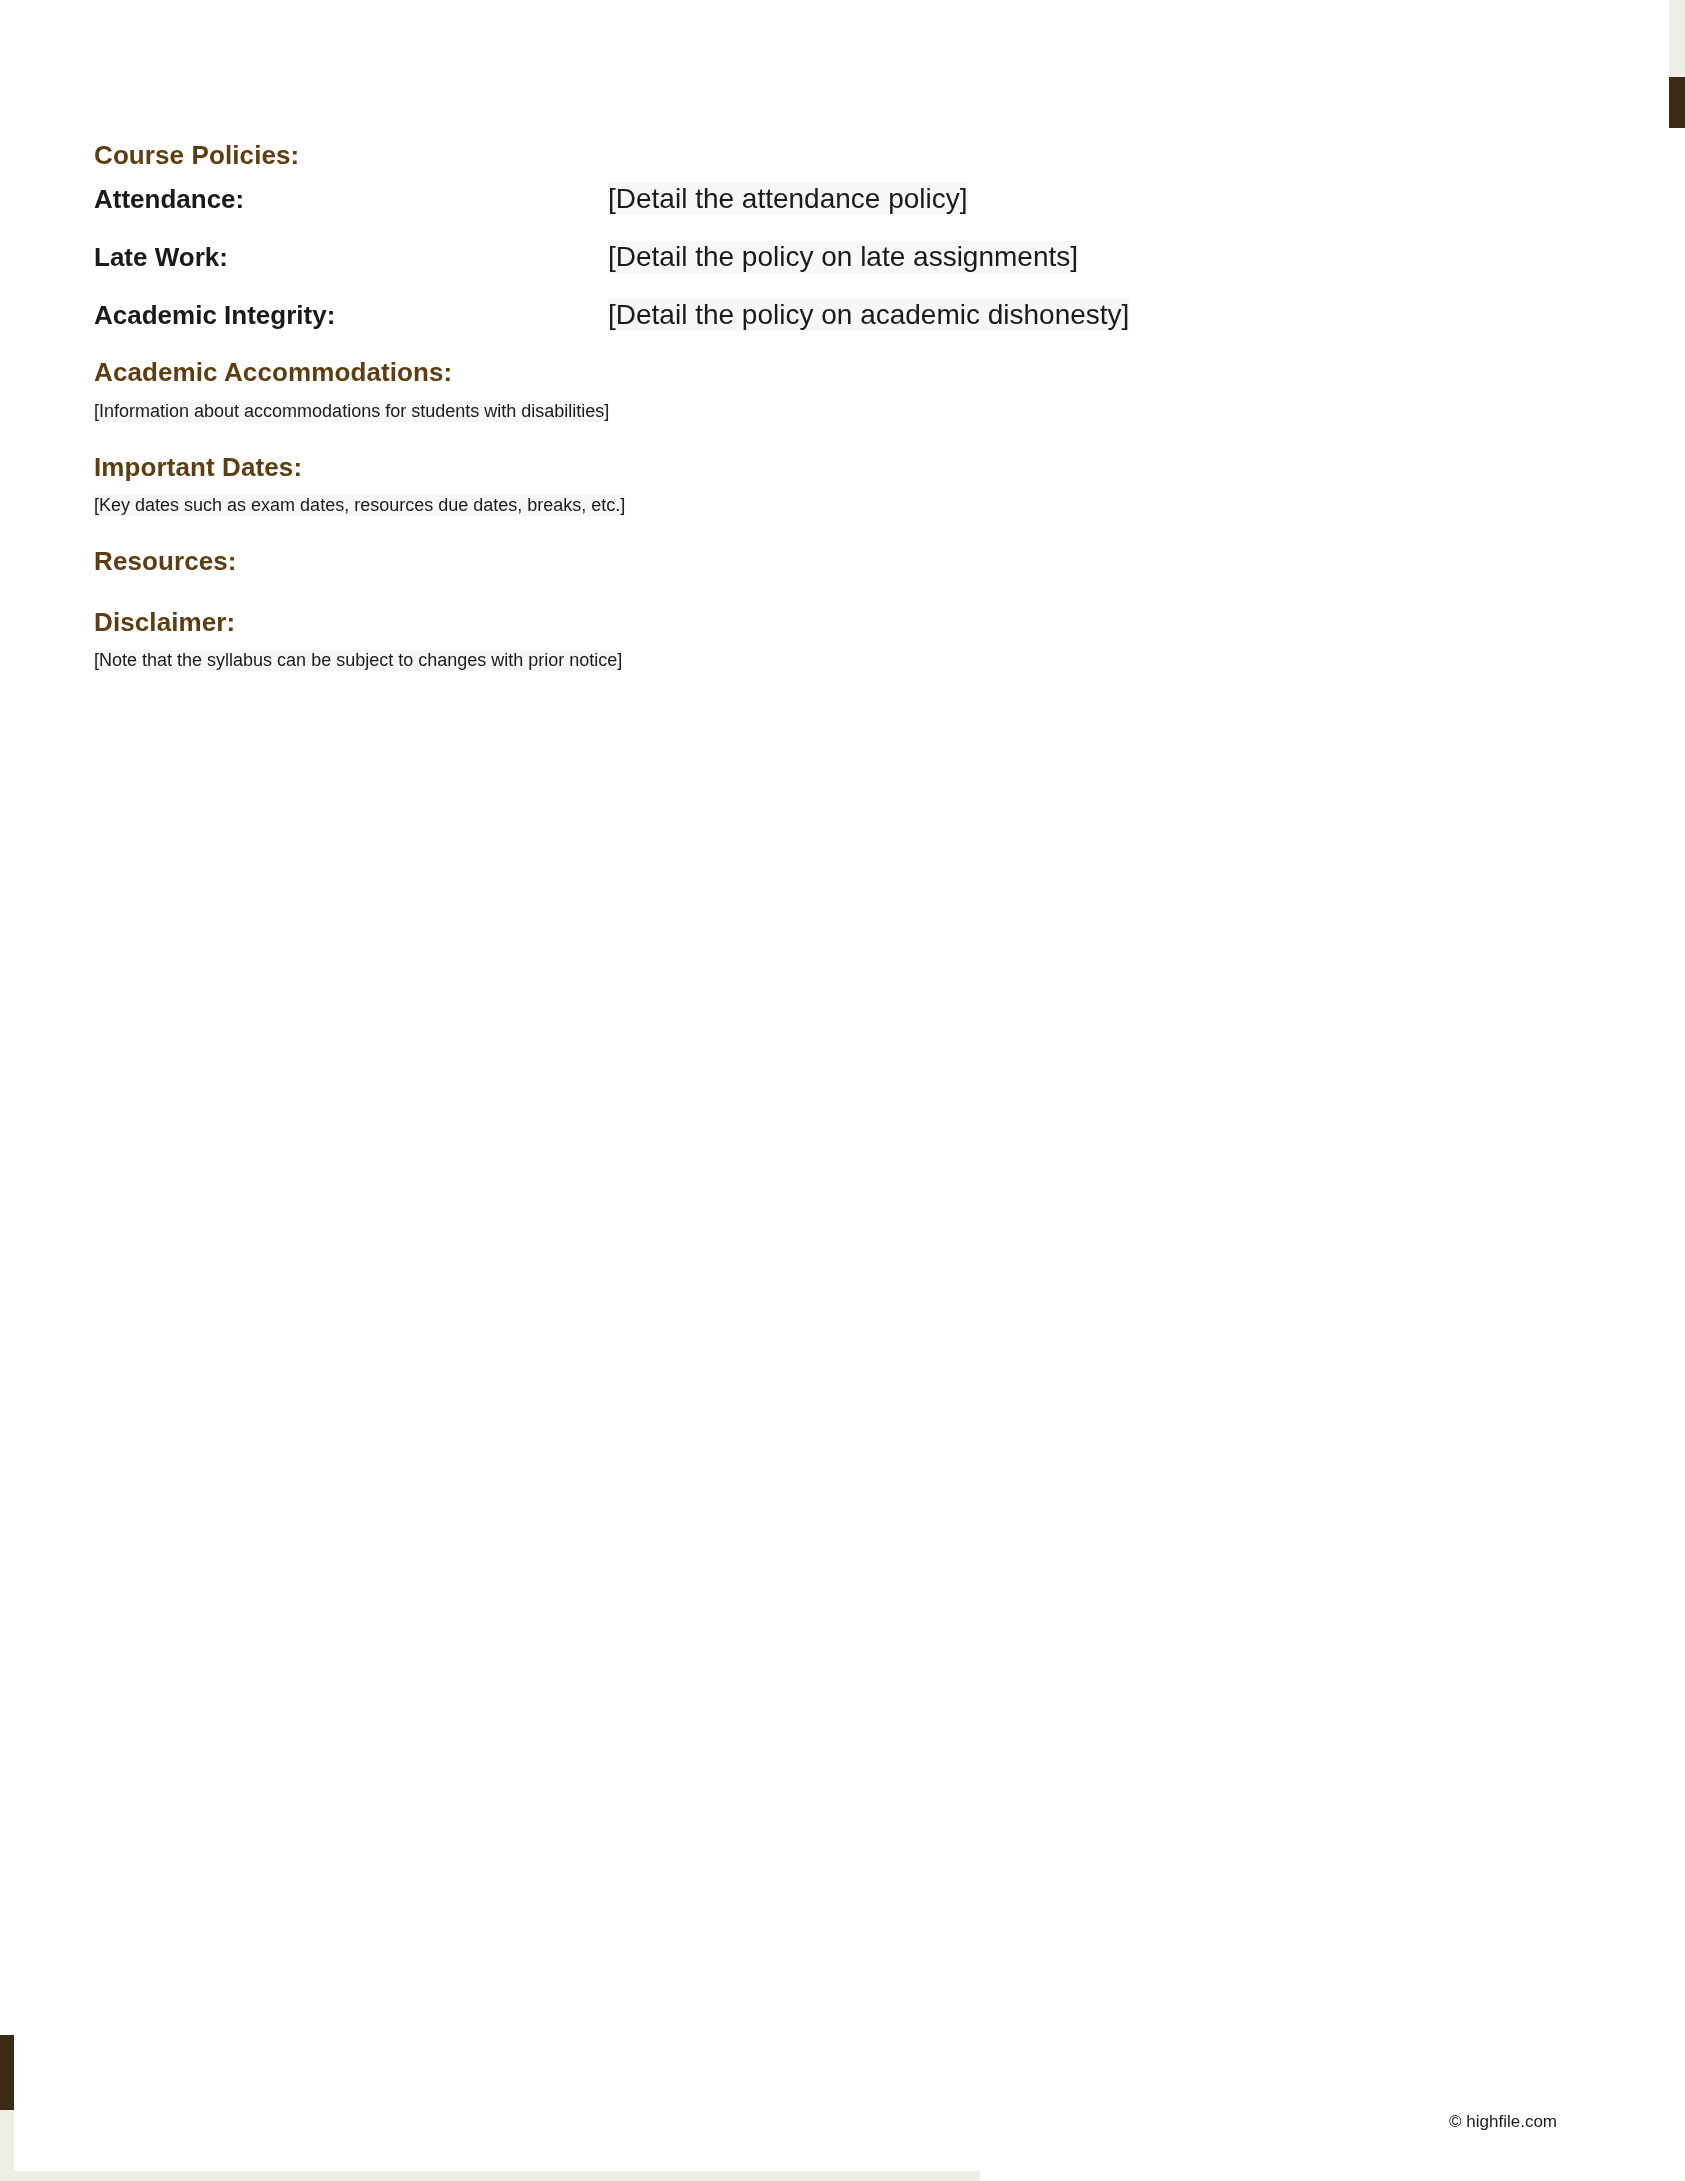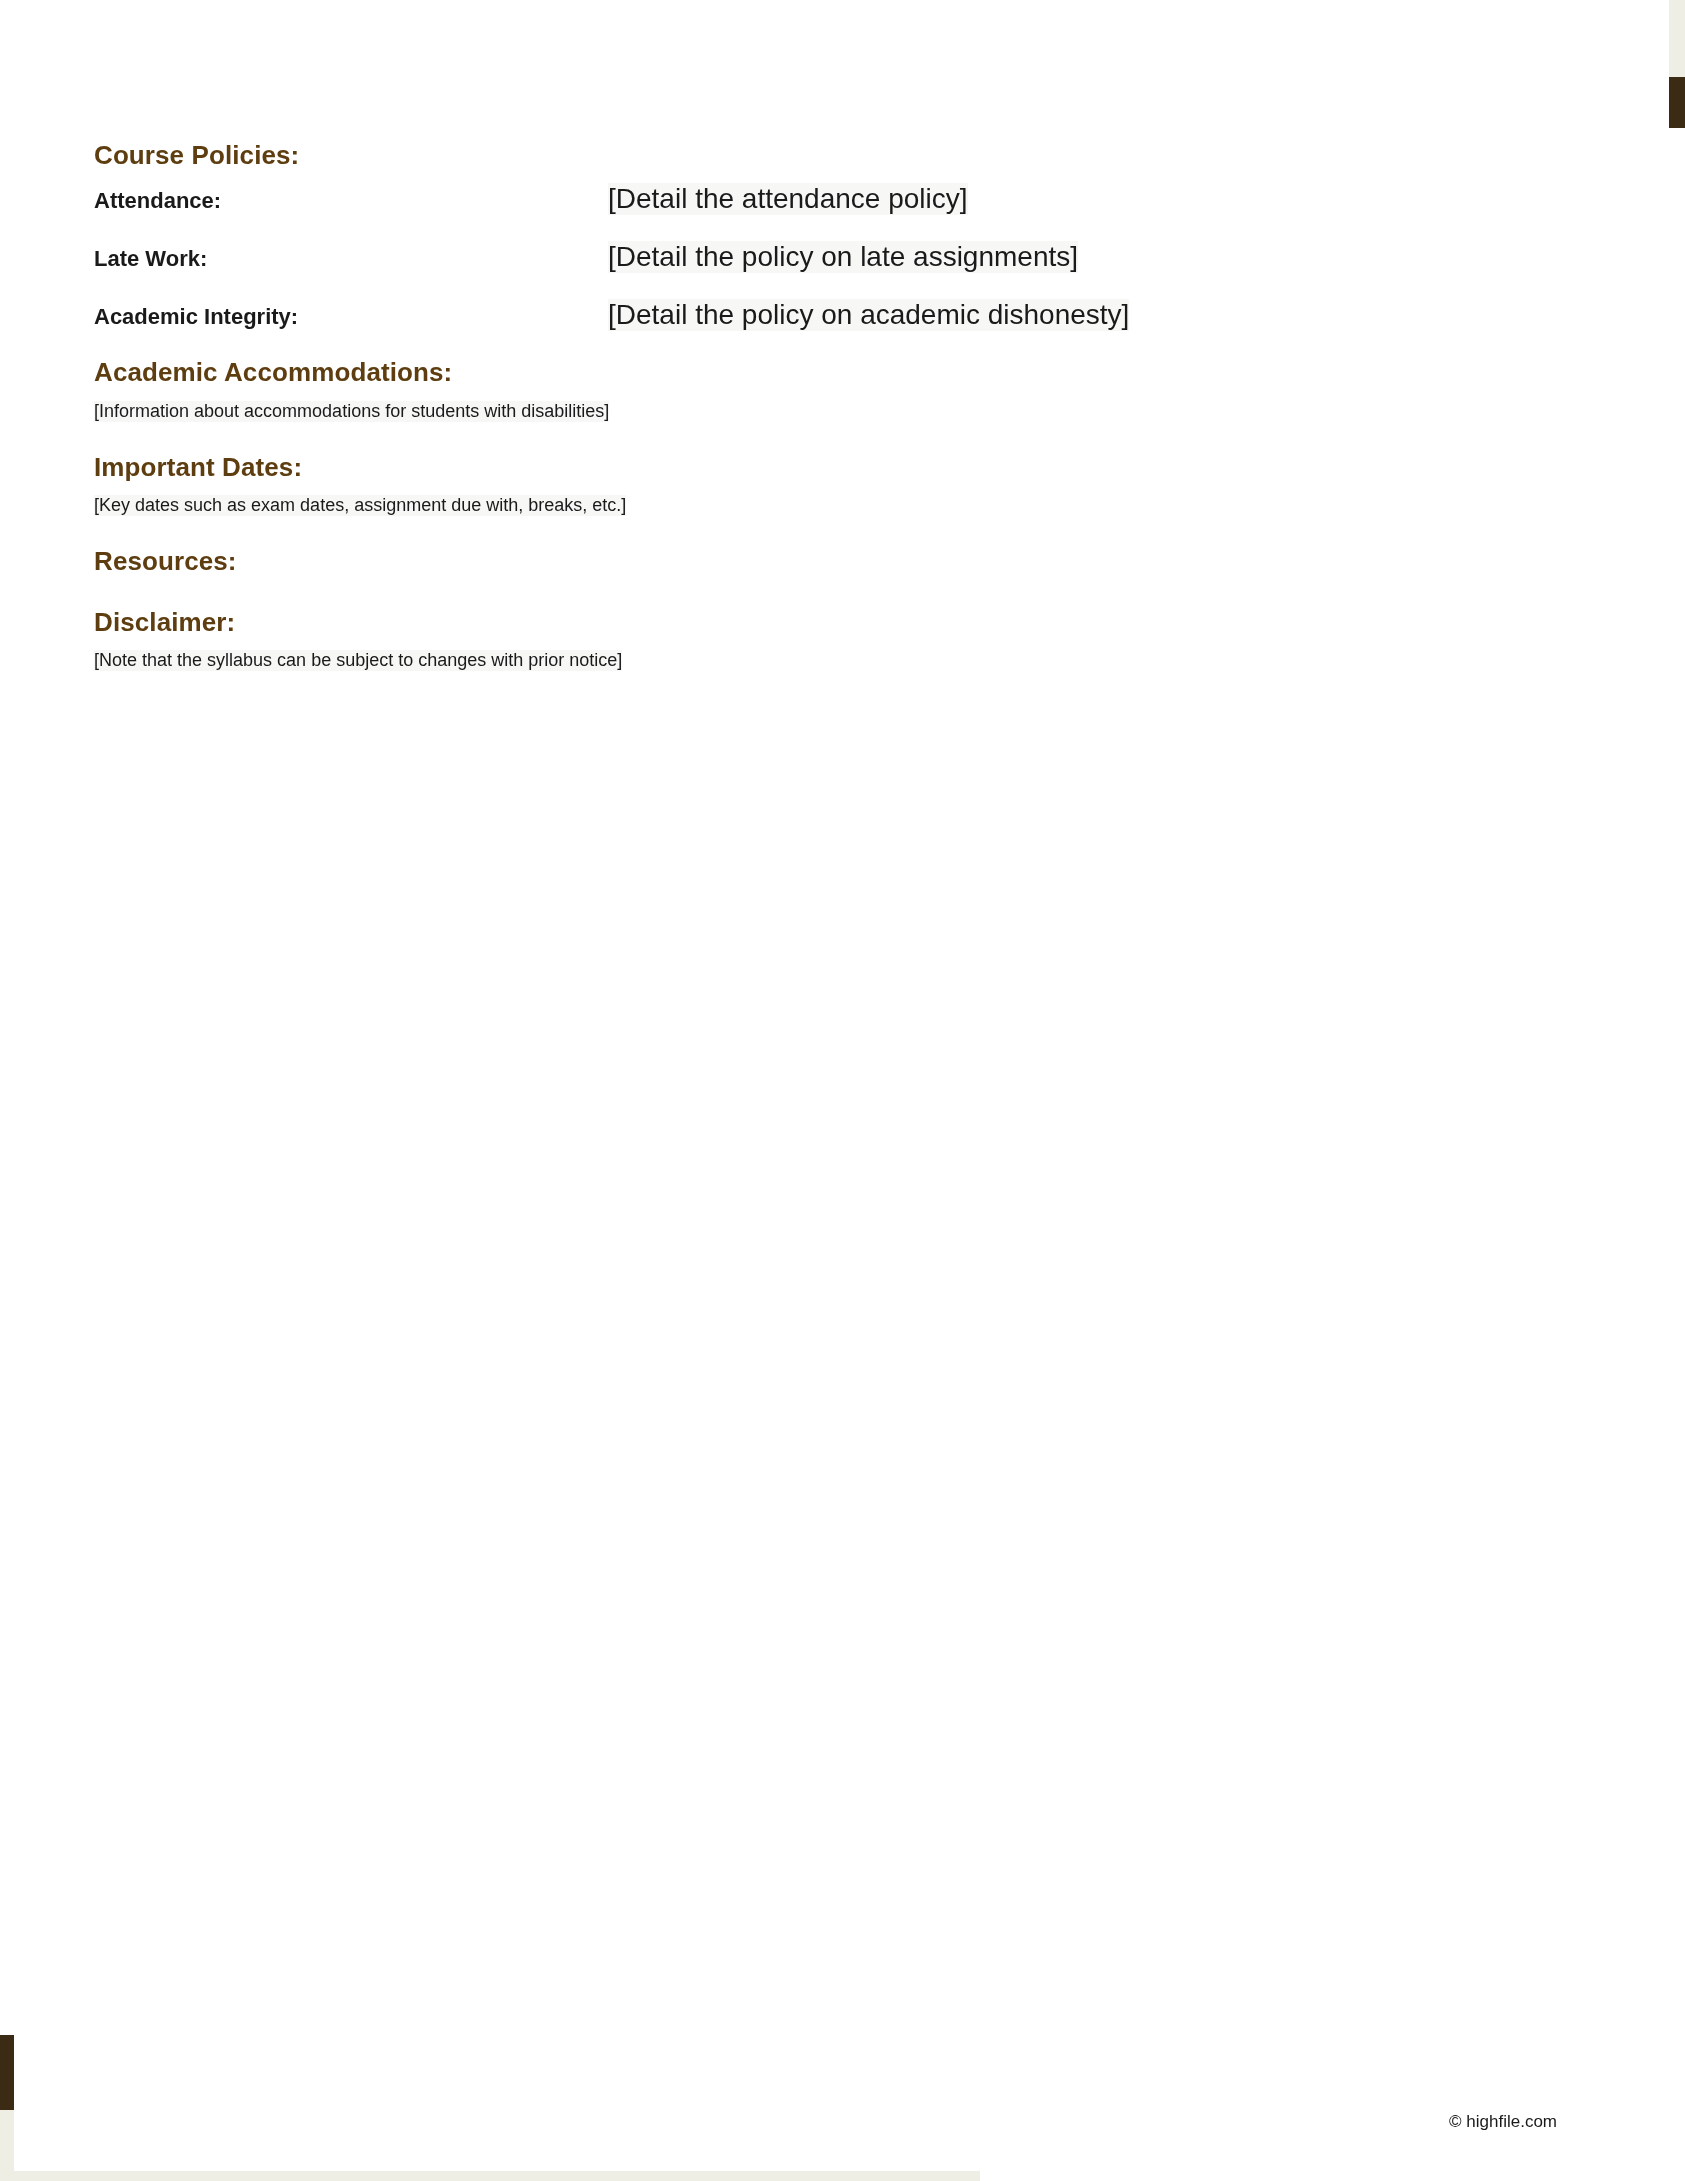--- a/index.html
+++ b/index.html
@@ -83,21 +83,21 @@
   }
 
   .policy-row {
     display: flex;
     align-items: baseline;
     margin-bottom: 26px;
   }
   .policy-label {
     width: 514px;
     flex: 0 0 514px;
-    font-size: 22px;
+    font-size: 26px;
     font-weight: bold;
     color: #1a1a1a;
   }
   .policy-value {
     font-size: 28px;
     color: #1a1a1a;
     background: #f7f7f5;
   }
 
   .body-text {
@@ -151,21 +151,21 @@
       <span class="policy-value">[Detail the policy on academic dishonesty]</span>
     </div>
 
     <div class="block">
       <h2 class="section-heading">Academic Accommodations:</h2>
       <p class="body-text">[Information about accommodations for students with disabilities]</p>
     </div>
 
     <div class="block">
       <h2 class="section-heading">Important Dates:</h2>
-      <p class="body-text">[Key dates such as exam dates, assignment due with, breaks, etc.]</p>
+      <p class="body-text">[Key dates such as exam dates, resources due dates, breaks, etc.]</p>
     </div>
 
     <div class="block">
       <h2 class="section-heading">Resources:</h2>
     </div>
 
     <div class="block">
       <h2 class="section-heading">Disclaimer:</h2>
       <p class="body-text">[Note that the syllabus can be subject to changes with prior notice]</p>
     </div>

